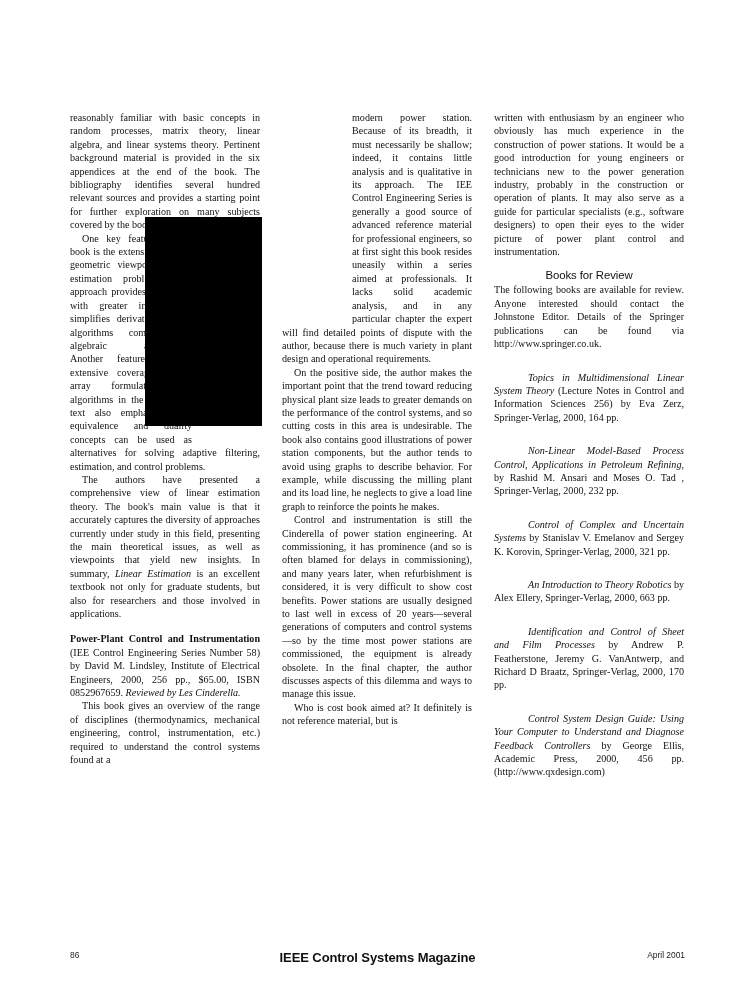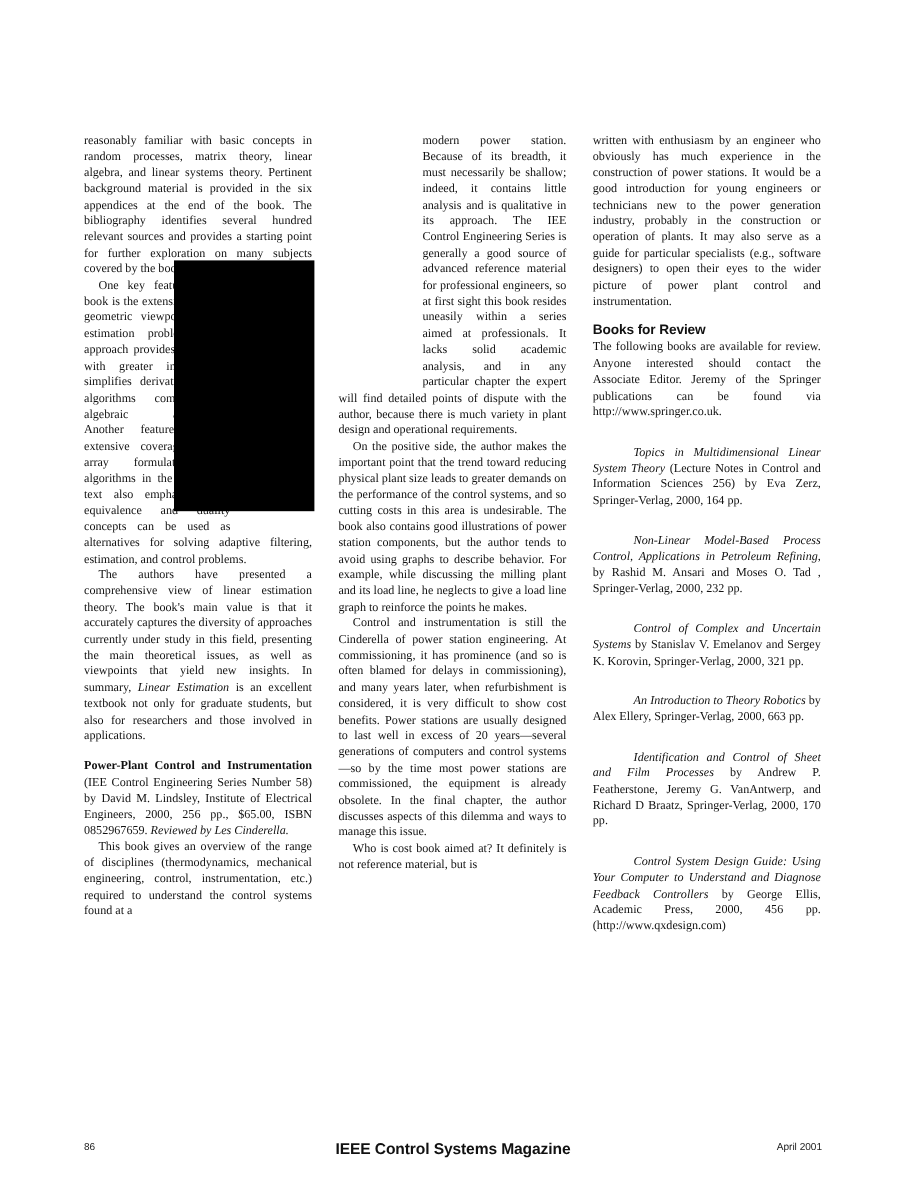--- a/index.html
+++ b/index.html
@@ -48,23 +48,24 @@
   }
   p.indent { text-indent: 12px; }
   p.noindent { text-indent: 0; }
   .ital { font-style: italic; }
   .bi { font-weight: bold; }
 
   h2.section-head {
     margin: 0 0 1px 0;
     font-family: "Liberation Sans", "DejaVu Sans", sans-serif;
     font-size: 11.4px;
-    font-weight: bold;
+    font-weight: normal;
     line-height: 14px;
     letter-spacing: -0.1px;
+    text-align: center;
   }
   .head-gap { height: 10px; }
   .para-gap { height: 12px; }
 
   
   p.book-entry {
     text-indent: 34px;
     text-align: justify;
     margin-top: 20px;
   }
@@ -143,21 +144,21 @@
       <p class="noindent"><span class="wrap-right"></span><span>modern power station. Because of its breadth, it must necessarily be shallow; indeed, it contains little analysis and is qualitative in its approach. The IEE Control Engineering Series is generally a good source of advanced reference material for professional engineers, so at first sight this book resides uneasily within a series aimed at professionals. It lacks solid academic analysis, and in any particular chapter the expert will find detailed points of dispute with the author, because there is much variety in plant design and operational requirements.</span></p>
       <p class="indent">On the positive side, the author makes the important point that the trend toward reducing physical plant size leads to greater demands on the performance of the control systems, and so cutting costs in this area is undesirable. The book also contains good illustrations of power station components, but the author tends to avoid using graphs to describe behavior. For example, while discussing the milling plant and its load line, he neglects to give a load line graph to reinforce the points he makes.</p>
       <p class="indent">Control and instrumentation is still the Cinderella of power station engineering. At commissioning, it has prominence (and so is often blamed for delays in commissioning), and many years later, when refurbishment is considered, it is very difficult to show cost benefits. Power stations are usually designed to last well in excess of 20 years—several generations of computers and control systems—so by the time most power stations are commissioned, the equipment is already obsolete. In the final chapter, the author discusses aspects of this dilemma and ways to manage this issue.</p>
       <p class="indent">Who is cost book aimed at? It definitely is not reference material, but is</p>
     </div>
 
     <div class="col">
       <p class="noindent">written with enthusiasm by an engineer who obviously has much experience in the construction of power stations. It would be a good introduction for young engineers or technicians new to the power generation industry, probably in the construction or operation of plants. It may also serve as a guide for particular specialists (e.g., software designers) to open their eyes to the wider picture of power plant control and instrumentation.</p>
       <div class="head-gap"></div>
       <h2 class="section-head">Books for Review</h2>
-      <p class="noindent">The following books are available for review. Anyone interested should contact the Associate Editor. Jeremy of the Springer publications can be found via http://www.springer.co.uk.</p>
+      <p class="noindent">The following books are available for review. Anyone interested should contact the Johnstone Editor. Details of the Springer publications can be found via http://www.springer.co.uk.</p>
       <div id="book-list">
           <p class="book-entry"><span class="ital">Topics in Multidimensional Linear System Theory</span><span> (Lecture Notes in Control and Information Sciences 256) by Eva Zerz, Springer-Verlag, 2000, 164 pp.</span></p>
           <p class="book-entry"><span class="ital">Non-Linear Model-Based Process Control, Applications in Petroleum Refining</span><span>, by Rashid M. Ansari and Moses O. Tad , Springer-Verlag, 2000, 232 pp.</span></p>
           <p class="book-entry"><span class="ital">Control of Complex and Uncertain Systems</span><span> by Stanislav V. Emelanov and Sergey K. Korovin, Springer-Verlag, 2000, 321 pp.</span></p>
           <p class="book-entry"><span class="ital">An Introduction to Theory Robotics</span><span> by Alex Ellery, Springer-Verlag, 2000, 663 pp.</span></p>
           <p class="book-entry"><span class="ital">Identification and Control of Sheet and Film Processes</span><span> by Andrew P. Featherstone, Jeremy G. VanAntwerp, and Richard D Braatz, Springer-Verlag, 2000, 170 pp.</span></p>
           <p class="book-entry"><span class="ital">Control System Design Guide: Using Your Computer to Understand and Diagnose Feedback Controllers</span><span> by George Ellis, Academic Press, 2000, 456 pp. (http://www.qxdesign.com)</span></p>
         </div>
     </div>
 

